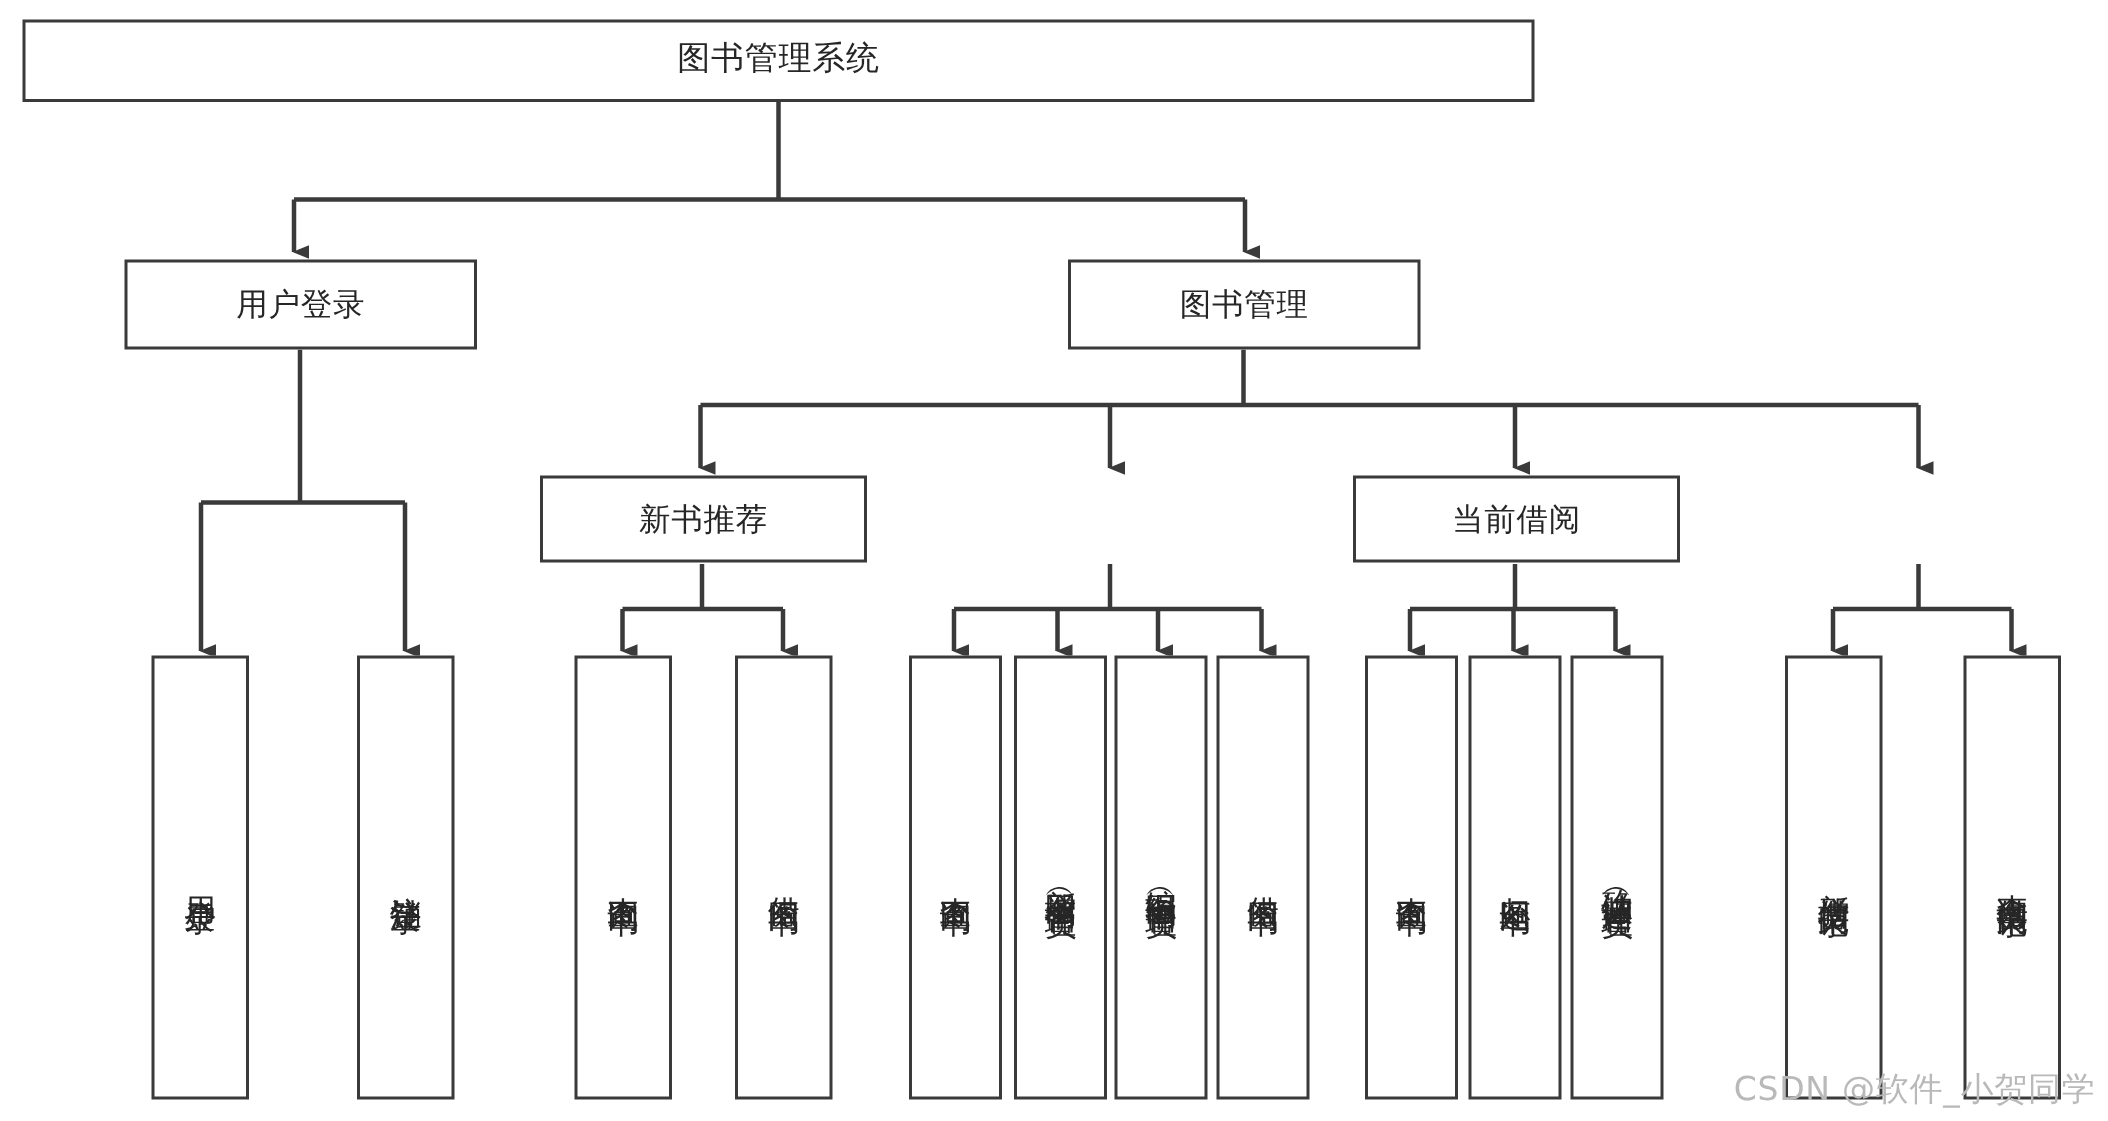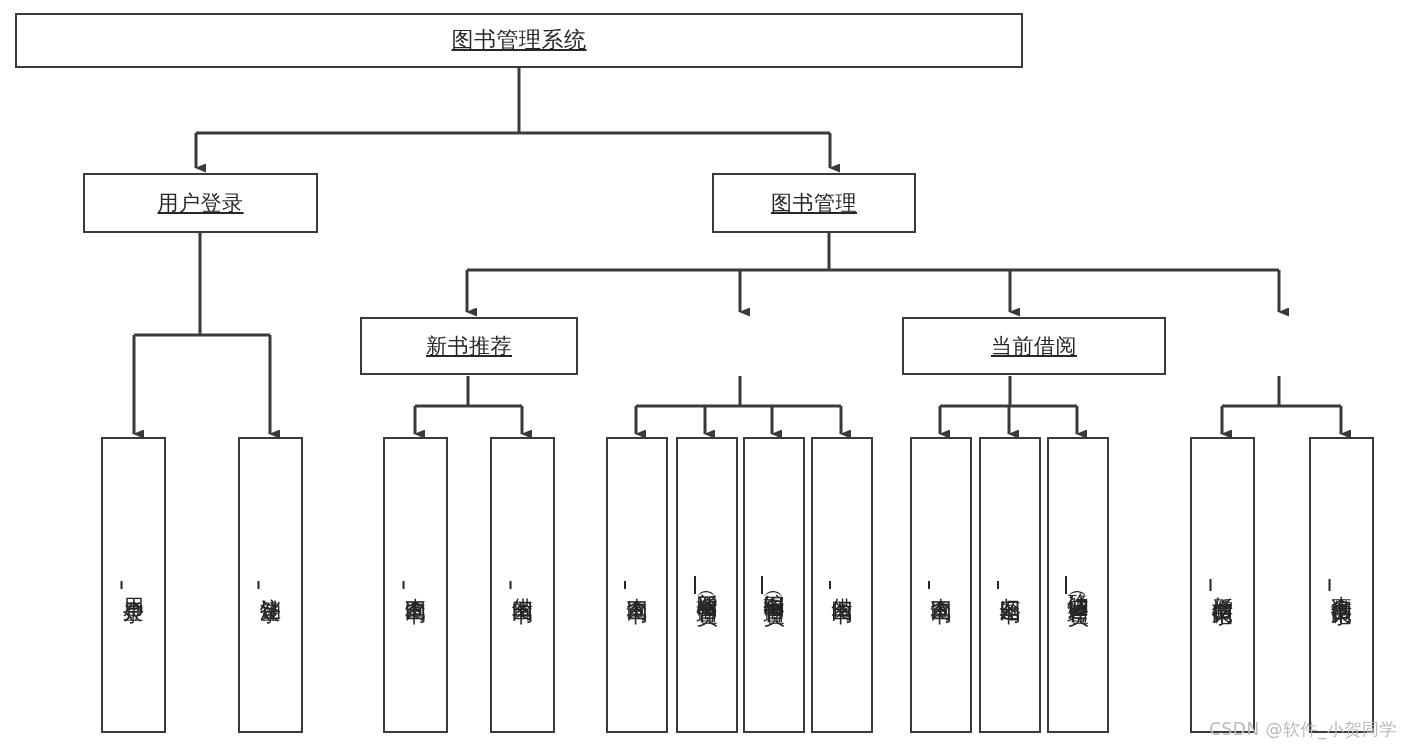--- a/index.html
+++ b/index.html
@@ -33,21 +33,20 @@
     display: flex;
     align-items: center;
     justify-content: center;
     color: #262626;
   }
   .node-label {
     display: block;
     text-align: left;
     line-height: 1.28;
     letter-spacing: 0.5px;
-    text-decoration: underline;
   }
   .node.h .node-label {
     font-size: 21px;
   }
   .node.root .node-label {
     font-size: 22px;
   }
   .node.v {
     padding: 6px 0;
   }
@@ -56,21 +55,21 @@
     text-orientation: upright;
     font-size: 21px;
     letter-spacing: 2px;
     line-height: 1.05;
     max-height: 100%;
   }
   .watermark {
     position: absolute;
     right: 8px;
     bottom: 6px;
-    font-size: 17px;
+    font-size: 22px;
     color: #b9b9b9;
     letter-spacing: 0.5px;
     white-space: nowrap;
   }
 </style>
 </head>
 <body>
 
 <div id="canvas">
 
@@ -124,28 +123,28 @@
     </g>
   </svg>
 
   <div class="node root h" style="left:15px; top:13px; width:1008px; height:55px;">
     <span class="node-label">图书管理系统</span>
   </div>
 
   <div class="node h" style="left:83px; top:173px; width:235px; height:60px;">
     <span class="node-label">用户登录</span>
   </div>
-  <div class="node h" style="left:712px; top:173px; width:204px; height:60px;">
+  <div class="node h" style="left:712px; top:173px; width:235px; height:60px;">
     <span class="node-label">图书管理</span>
   </div>
 
   <div class="node h" style="left:360px; top:317px; width:218px; height:58px;">
     <span class="node-label">新书推荐</span>
   </div>
-  <div class="node h" style="left:902px; top:317px; width:264px; height:58px;">
+  <div class="node h" style="left:902px; top:317px; width:218px; height:58px;">
     <span class="node-label">当前借阅</span>
   </div>
 
   <div class="node v" style="left:101px; top:437px; width:65px; height:296px;">
     <span class="node-label">用户登录</span>
   </div>
   <div class="node v" style="left:238px; top:437px; width:65px; height:296px;">
     <span class="node-label">注销登录</span>
   </div>
 

